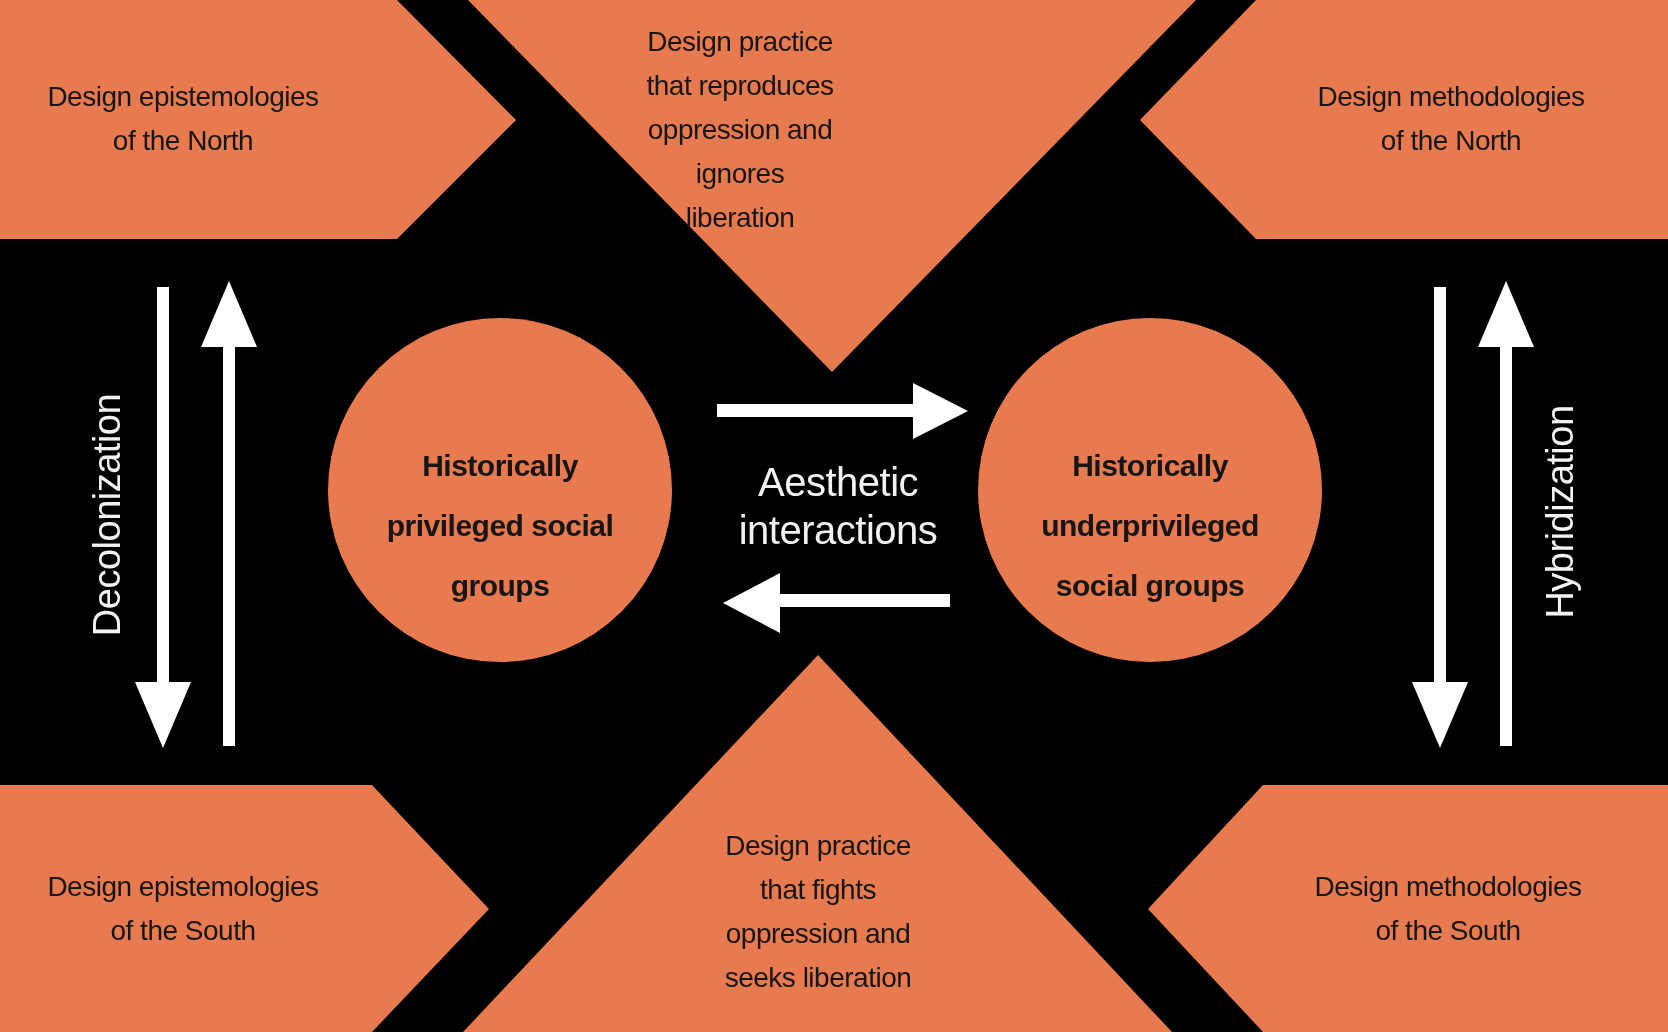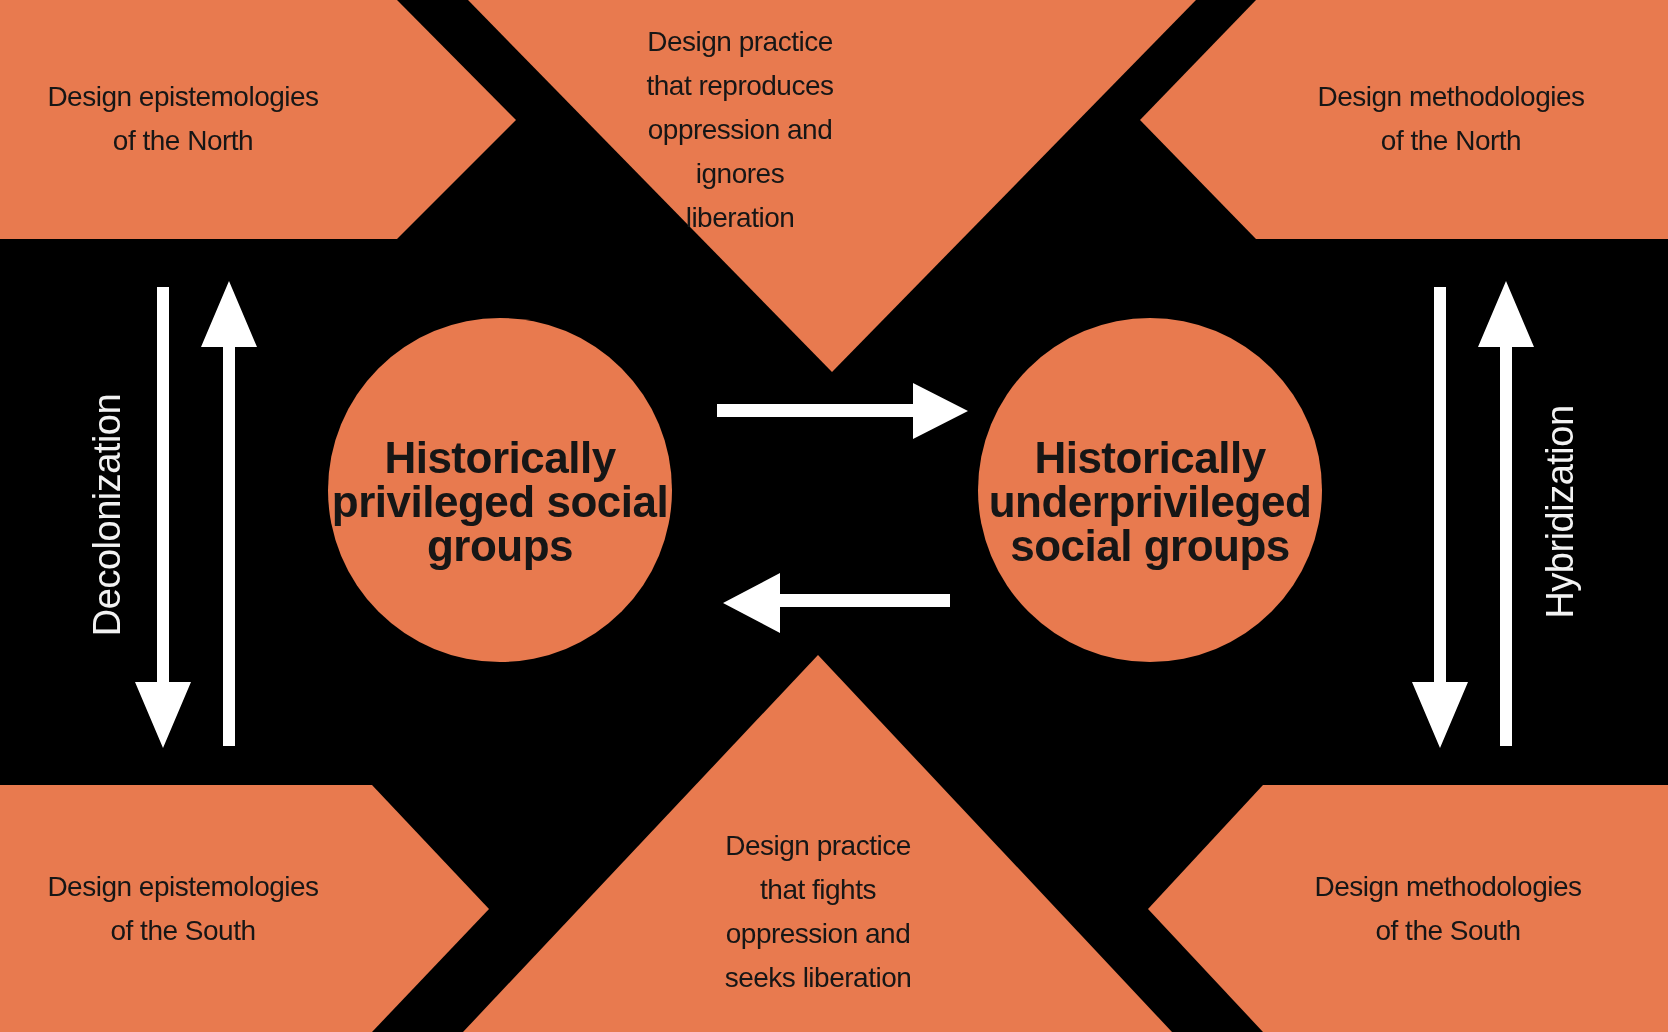--- a/index.html
+++ b/index.html
@@ -23,21 +23,21 @@
   .lbl{
     position:absolute;
     text-align:center;
     white-space:pre-line;
     color:var(--text-dark);
     font-size:28px;
     line-height:44px;
     letter-spacing:-0.5px;
   }
   .lbl.light{color:var(--text-light);}
-  .lbl.bold{font-weight:bold;font-size:44px;line-height:44px;}
+  .lbl.bold{font-weight:bold;font-size:30px;line-height:60px;}
   .lbl.center-note{font-size:40px;line-height:48px;}
   .lbl.rot{
     font-size:38px;
     line-height:48px;
     transform:rotate(-90deg);
   }
 </style>
 </head>
 <body>
 
@@ -94,18 +94,20 @@
 seeks liberation</div>
 
   <div class="lbl bold" style="left:290px;top:436px;width:420px;">Historically
 privileged social
 groups</div>
 
   <div class="lbl bold" style="left:940px;top:436px;width:420px;">Historically
 underprivileged
 social groups</div>
 
+  <div class="lbl light center-note" style="left:628px;top:458px;width:420px;">Aesthetic
+interactions</div>
 
   <div class="lbl light rot" style="left:-93px;top:491px;width:400px;height:48px;">Decolonization</div>
 
   <div class="lbl light rot" style="left:1360px;top:488px;width:400px;height:48px;">Hybridization</div>
 
 </div>
 
 </body></html>

